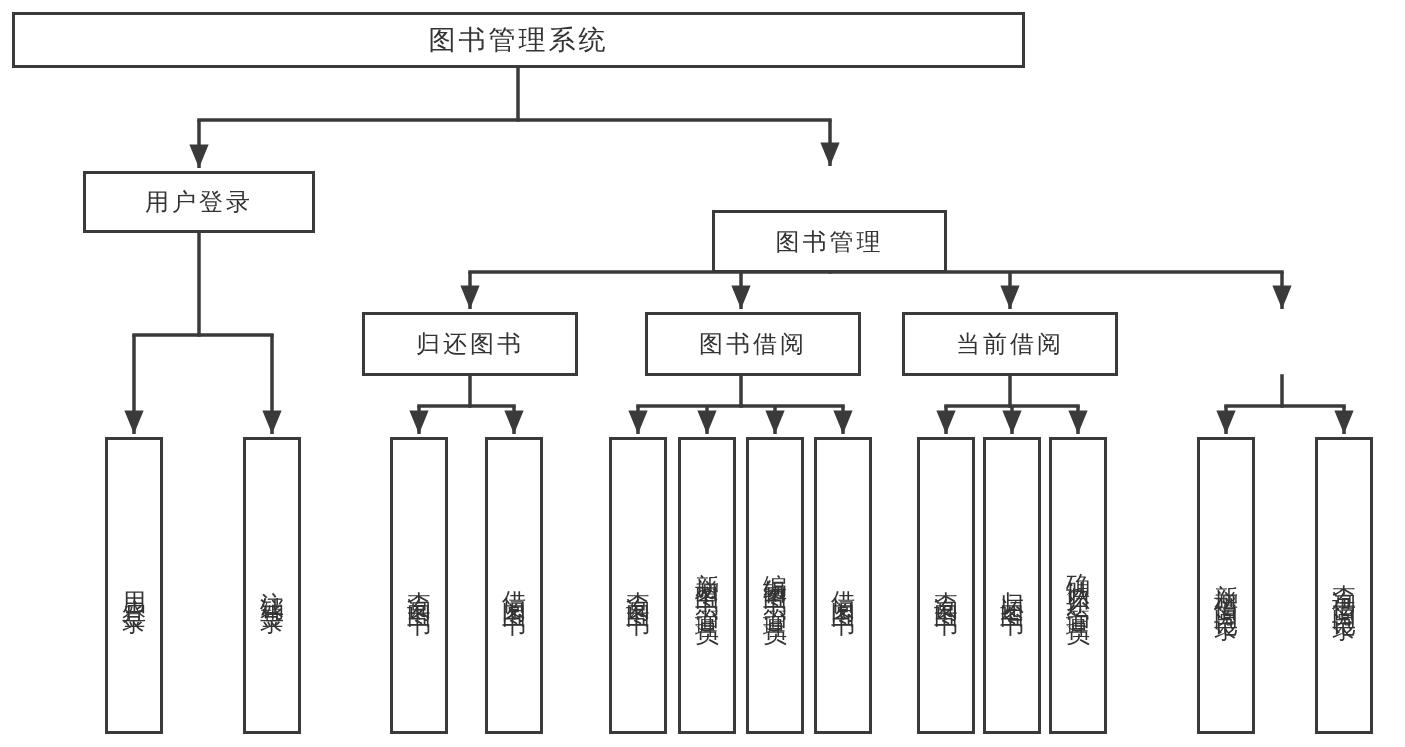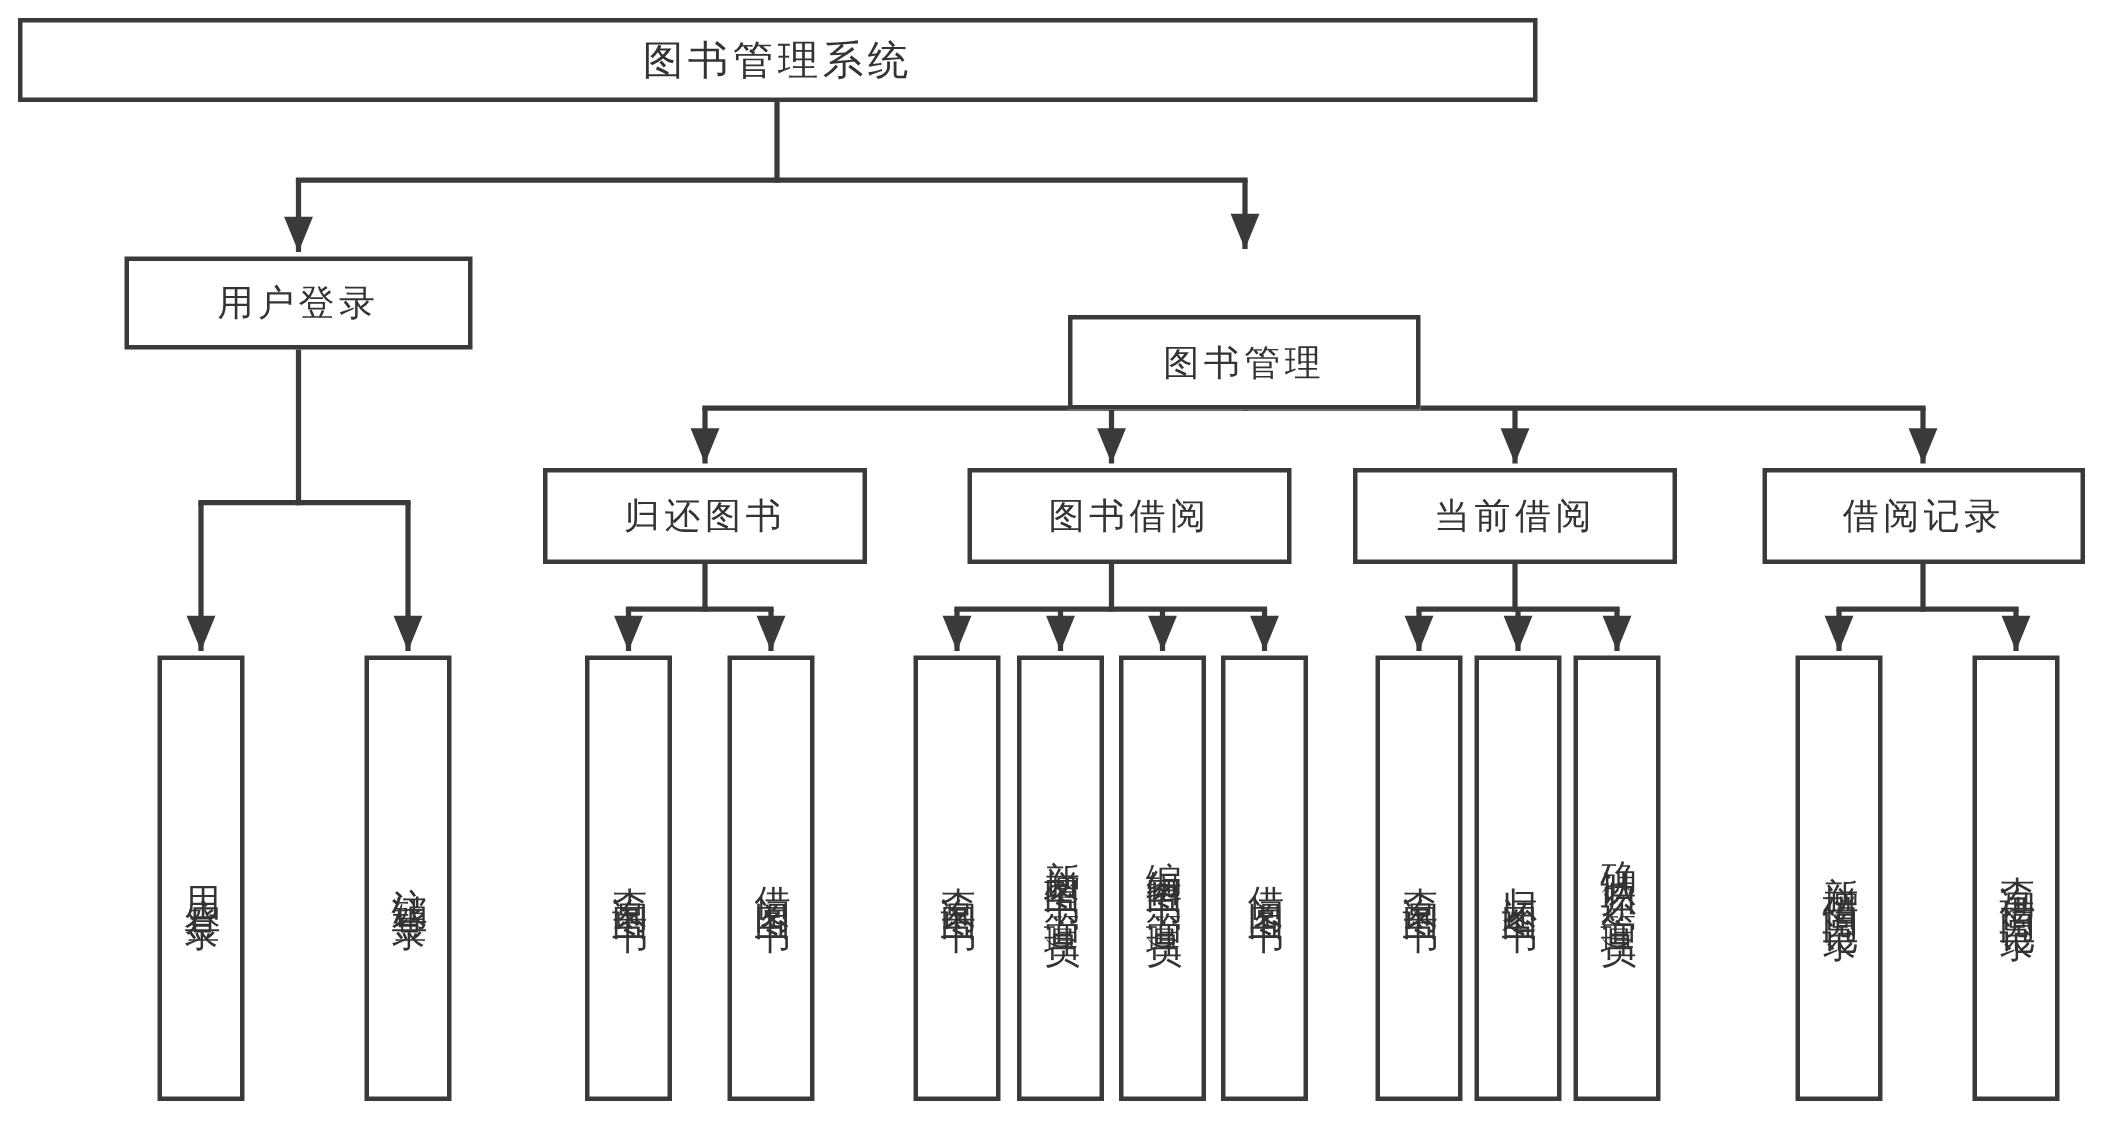--- a/index.html
+++ b/index.html
@@ -119,21 +119,20 @@
   </svg>
 
   <div class="node node-h node-root" style="left:12px;top:12px;width:1013px;height:56px;">图书管理系统</div>
 
   <div class="node node-h" style="left:83px;top:171px;width:232px;height:62px;">用户登录</div>
   <div class="node node-h" style="left:712px;top:169px;width:235px;height:63px;margin-top:41px;">图书管理</div>
 
   <div class="node node-h" style="left:362px;top:312px;width:216px;height:64px;">归还图书</div>
   <div class="node node-h" style="left:633px;top:312px;width:216px;height:64px;margin-left:12px;">图书借阅</div>
   <div class="node node-h" style="left:902px;top:312px;width:216px;height:64px;">当前借阅</div>
-  <div class="node node-h" style="left:1175px;top:312px;width:215px;height:64px;">借阅记录</div>
 
   <div class="node node-v" style="left:105px;top:437px;width:58px;height:297px;">用户登录</div>
   <div class="node node-v" style="left:243px;top:437px;width:58px;height:297px;">注销登录</div>
 
   <div class="node node-v" style="left:390px;top:437px;width:58px;height:297px;">查询图书</div>
   <div class="node node-v" style="left:485px;top:437px;width:58px;height:297px;">借阅图书</div>
 
   <div class="node node-v" style="left:609px;top:437px;width:58px;height:297px;">查询图书</div>
   <div class="node node-v" style="left:678px;top:437px;width:58px;height:297px;">新增图书（管理员）</div>
   <div class="node node-v" style="left:746px;top:437px;width:58px;height:297px;">编辑图书（管理员）</div>

